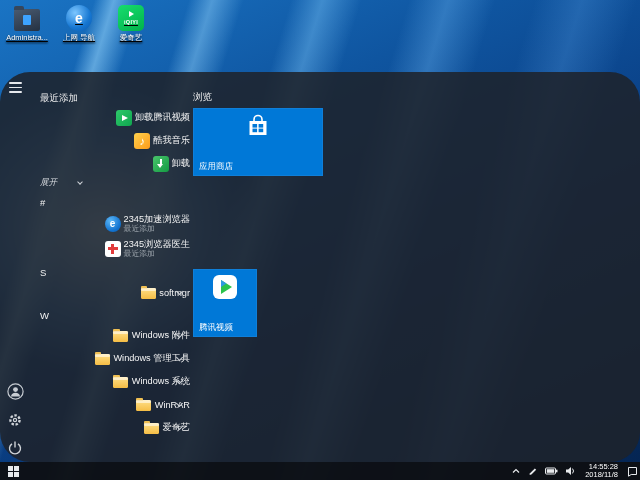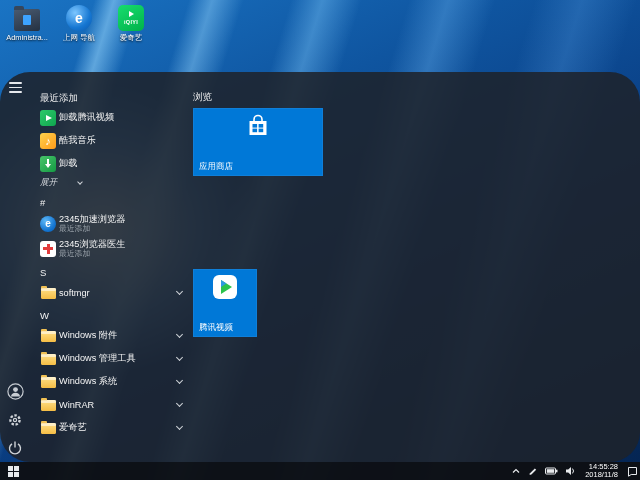--- a/index.html
+++ b/index.html
@@ -10,21 +10,21 @@
   .wallpaper{position:absolute;inset:0;background:
     linear-gradient(107deg, transparent 12%, rgba(155,218,255,.55) 14.5%, transparent 18%),
     linear-gradient(107deg, transparent 24%, rgba(150,215,255,.45) 27%, transparent 31%),
     linear-gradient(107deg, transparent 37%, rgba(130,205,255,.40) 41%, transparent 46%),
     linear-gradient(107deg, transparent 52%, rgba(120,195,255,.32) 57%, transparent 63%),
     linear-gradient(107deg, transparent 68%, rgba(110,185,255,.22) 74%, transparent 81%),
     radial-gradient(ellipse 34% 42% at 16% 48%, rgba(205,238,255,.95), rgba(110,185,250,.5) 45%, transparent 72%),
     linear-gradient(155deg,#1a74c4 0%,#0f55a0 30%,#0a3f85 55%,#063066 78%,#052451 100%);}
 
   
-  .desktop-icons{position:absolute;top:5px;left:4px;display:flex;gap:6px;z-index:2;}
+  .desktop-icons{position:absolute;top:5px;left:4px;display:flex;gap:6px;z-index:2;text-decoration:underline;}
   .desk-icon{width:46px;display:flex;flex-direction:column;align-items:center;gap:3px;cursor:pointer;}
   .dlabel{font-size:7.5px;line-height:8.5px;color:#fff;text-align:center;text-shadow:0 1px 2px rgba(0,0,0,.9);}
   .admin-ic{width:26px;height:22px;margin-top:4px;background:linear-gradient(160deg,#4a5b70,#243142);border-radius:2px;position:relative;}
   .admin-ic::before{content:"";position:absolute;top:-3px;left:0;width:10px;height:4px;background:#36465a;border-radius:2px 2px 0 0;}
   .admin-ic::after{content:"";position:absolute;left:9px;top:6px;width:8px;height:10px;background:#3da3ff;border-radius:1px;}
   .nav-ic{width:26px;height:26px;border-radius:50%;background:radial-gradient(circle at 35% 30%,#7cc6ff,#1677d2 60%,#0a57ad);display:flex;align-items:center;justify-content:center;}
   .nav-ic::after{content:"e";color:#fff;font-weight:bold;font-size:14px;line-height:1;}
   .iqiyi-ic{width:26px;height:26px;border-radius:5px;background:linear-gradient(150deg,#17dd6e,#00b14a);display:flex;flex-direction:column;align-items:center;justify-content:center;gap:2px;}
   .iqiyi-ic .tri{width:0;height:0;border-top:3px solid transparent;border-bottom:3px solid transparent;border-left:5px solid #fff;}
   .iqiyi-ic::after{content:"iQIYI";font-size:5.5px;font-weight:bold;color:#fff;letter-spacing:.3px;}
@@ -36,21 +36,21 @@
   .rail{position:absolute;left:0;top:0;width:30px;bottom:0;}
   .hamburger{position:absolute;top:10px;left:9px;width:13px;cursor:pointer;}
   .hamburger span{display:block;height:1.6px;background:#e6e9ed;margin-bottom:3px;border-radius:1px;}
   .rail-bottom{position:absolute;left:0;bottom:6px;width:30px;display:flex;flex-direction:column;align-items:center;gap:12px;}
   .rail-btn{cursor:pointer;display:flex;align-items:center;justify-content:center;}
 
   
   .app-list{position:absolute;left:34px;top:18px;width:156px;}
   .sec-header{height:16px;line-height:16px;font-size:9.5px;color:#f2f2f2;margin:4px 0 0 6px;cursor:pointer;}
   .sec-header.first{margin-top:0;cursor:default;}
-  .row{display:flex;align-items:center;height:23px;padding-left:6px;gap:3px;position:relative;cursor:pointer;}
+  .row{display:flex;align-items:center;height:23px;padding-left:6px;gap:3px;position:relative;cursor:pointer;justify-content:flex-end;}
   .row2{height:25px;}
   .rlabel{font-size:9.2px;color:#f5f5f5;white-space:nowrap;}
   .two-line{display:flex;flex-direction:column;justify-content:center;line-height:10px;}
   .sub{font-size:7.8px;color:#98a0a8;line-height:9px;}
   .row-chev{position:absolute;right:8px;top:8px;width:5px;height:5px;border-right:1.3px solid #cfd3d8;border-bottom:1.3px solid #cfd3d8;transform:rotate(45deg);}
   .expand{display:flex;align-items:center;gap:21px;height:16px;padding-left:6px;font-size:8.5px;color:#dcdfe3;cursor:pointer;font-style:italic;}
   .chev-sm{width:4px;height:4px;border-right:1.2px solid #cfd3d8;border-bottom:1.2px solid #cfd3d8;transform:rotate(45deg);margin-top:-2px;}
 
   
   .ic{width:16px;height:16px;border-radius:3px;position:relative;flex:none;display:flex;align-items:center;justify-content:center;}

